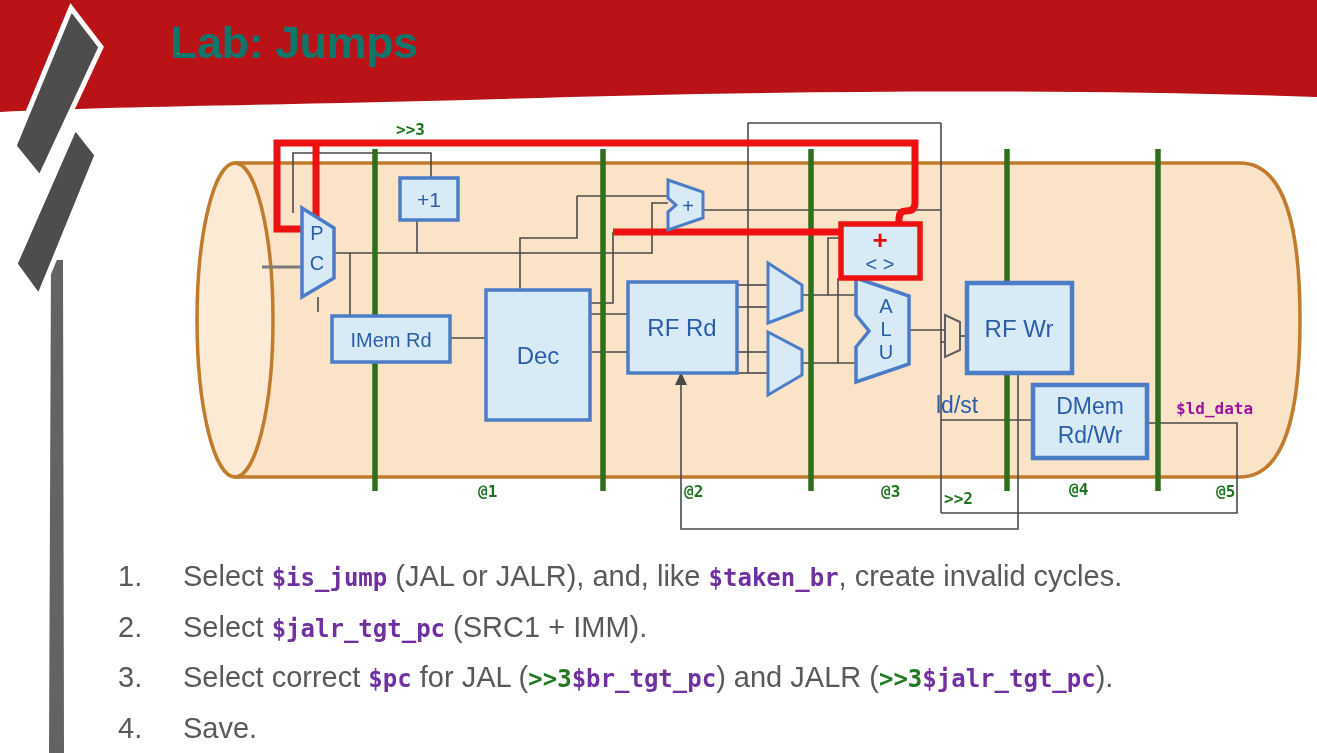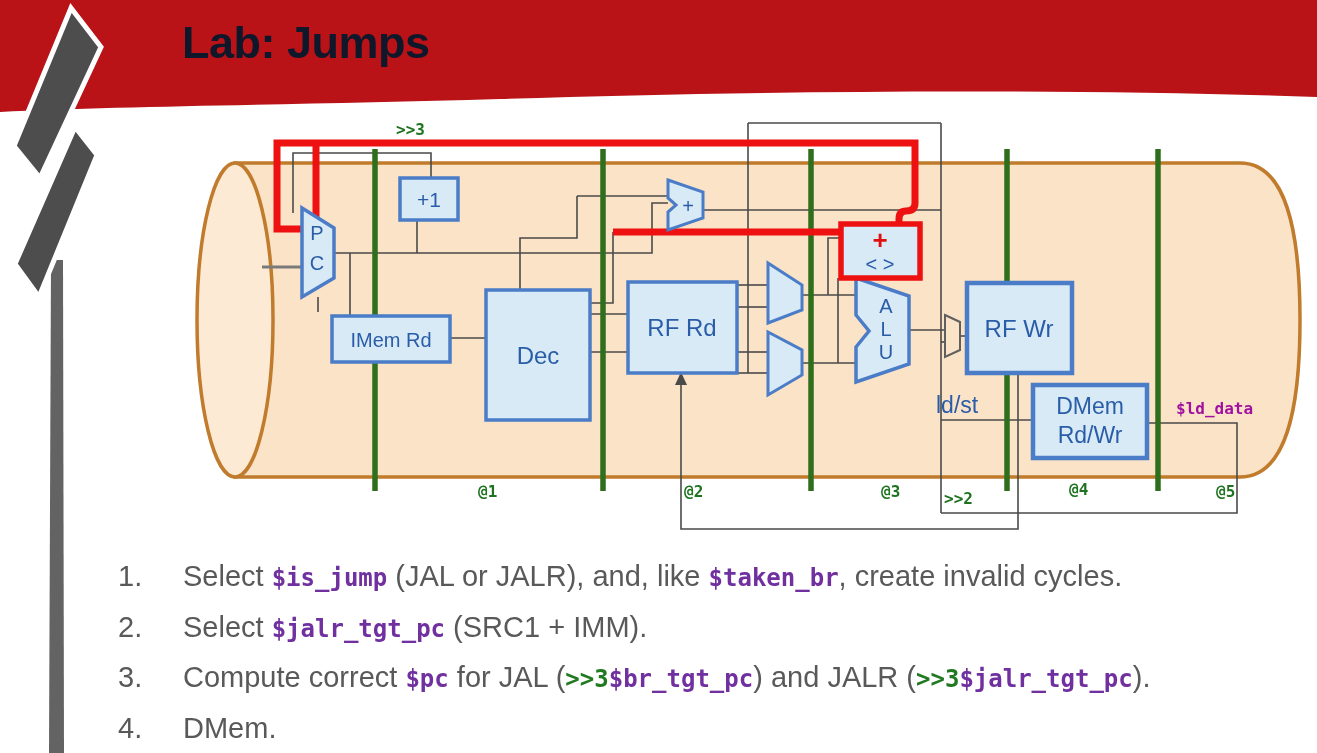--- a/index.html
+++ b/index.html
@@ -1,19 +1,19 @@
 <!DOCTYPE html>
 <html><head>
 <meta charset="utf-8">
 <style>
   html,body{margin:0;padding:0;background:#fff;}
   .slide{position:relative;width:1317px;height:753px;background:#ffffff;overflow:hidden;
          font-family:"Liberation Sans",sans-serif;}
   .layer{position:absolute;left:0;top:0;}
-  .title{position:absolute;left:182px;top:17px;color:#0f172a;font-size:45px;font-weight:700;
+  .title{position:absolute;left:170px;top:17px;color:#0f766e;font-size:45px;font-weight:700;
          letter-spacing:-0.5px;font-family:"Liberation Sans",sans-serif;}
   
   .ilist{position:absolute;left:118px;top:552px;width:1195px;color:#595959;
          font-size:29px;line-height:48.5px;}
   .irow{display:flex;}
   .inum{width:65px;flex:0 0 65px;}
   .ibody{flex:1;white-space:nowrap;}
   .code{font-family:"DejaVu Sans Mono","Liberation Mono",monospace;font-weight:700;
         color:#7030A0;font-size:24px;}
   .gcode{font-family:"DejaVu Sans Mono","Liberation Mono",monospace;font-weight:700;
@@ -173,21 +173,21 @@
     <div class="irow">
       <span class="inum">1.</span>
       <span class="ibody"><span>Select </span><span class="code">$is_jump</span><span> (JAL or JALR), and, like </span><span class="code">$taken_br</span><span>, create invalid cycles.</span></span>
     </div>
     <div class="irow">
       <span class="inum">2.</span>
       <span class="ibody"><span>Select </span><span class="code">$jalr_tgt_pc</span><span> (SRC1 + IMM).</span></span>
     </div>
     <div class="irow">
       <span class="inum">3.</span>
-      <span class="ibody"><span>Compute correct </span><span class="code">$pc</span><span> for JAL (</span><span class="gcode">&gt;&gt;3</span><span class="code">$br_tgt_pc</span><span>) and JALR (</span><span class="gcode">&gt;&gt;3</span><span class="code">$jalr_tgt_pc</span><span>).</span></span>
+      <span class="ibody"><span>Select correct </span><span class="code">$pc</span><span> for JAL (</span><span class="gcode">&gt;&gt;3</span><span class="code">$br_tgt_pc</span><span>) and JALR (</span><span class="gcode">&gt;&gt;3</span><span class="code">$jalr_tgt_pc</span><span>).</span></span>
     </div>
     <div class="irow">
       <span class="inum">4.</span>
-      <span class="ibody"><span>DMem.</span></span>
+      <span class="ibody"><span>Save.</span></span>
     </div>
   </div>
 
 </div>
 
 </body></html>

